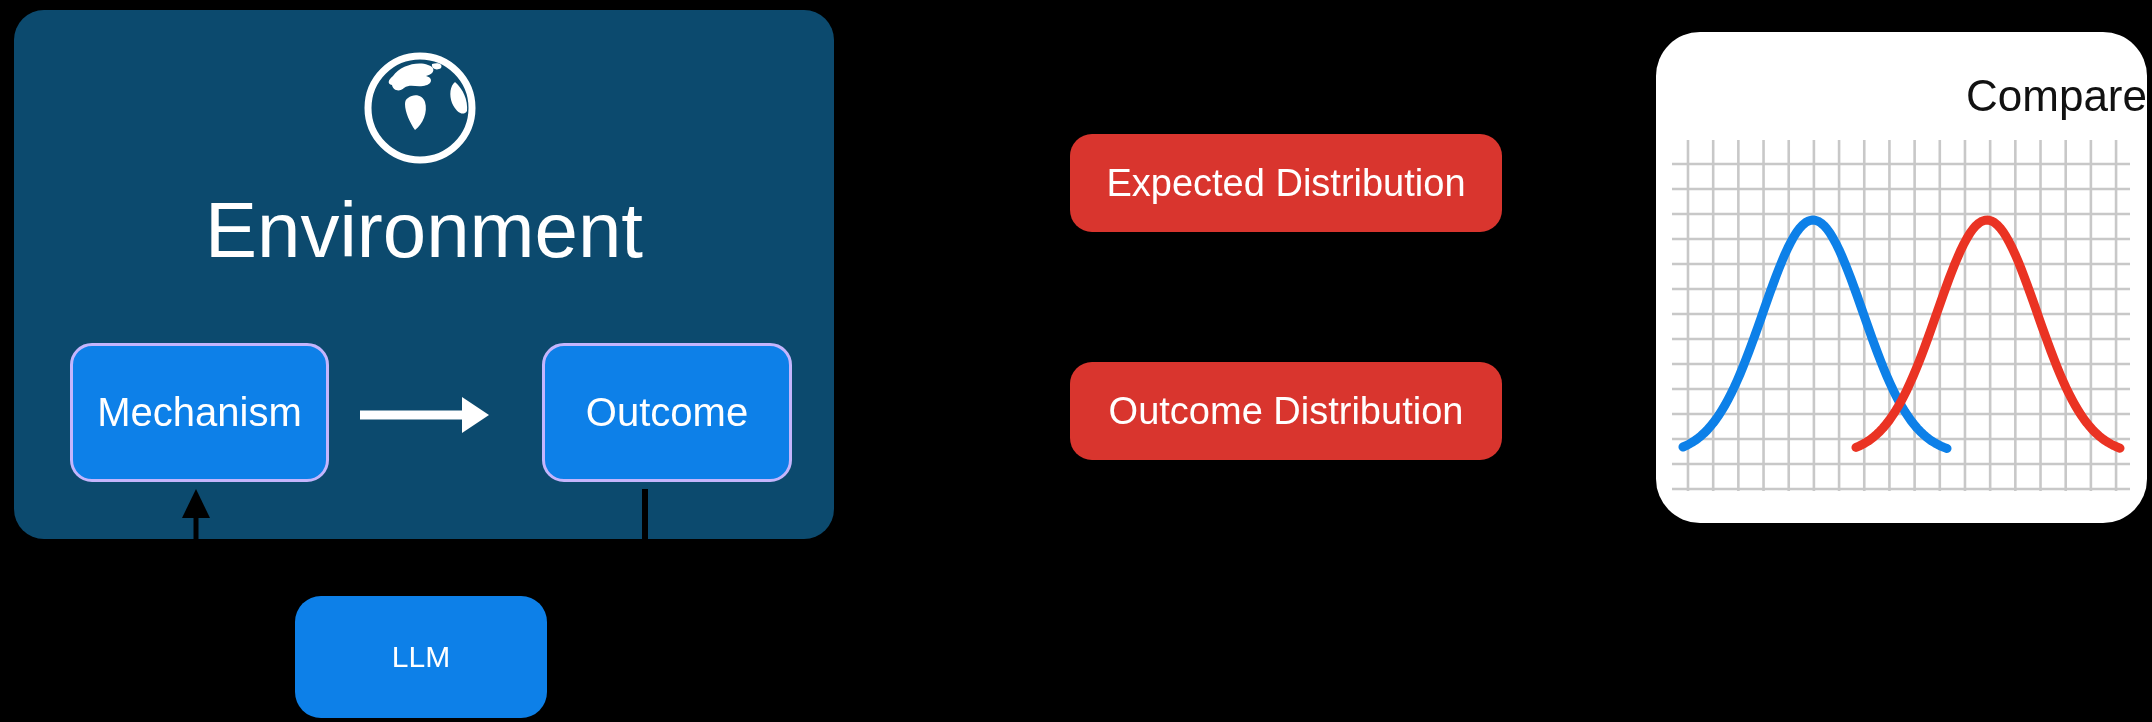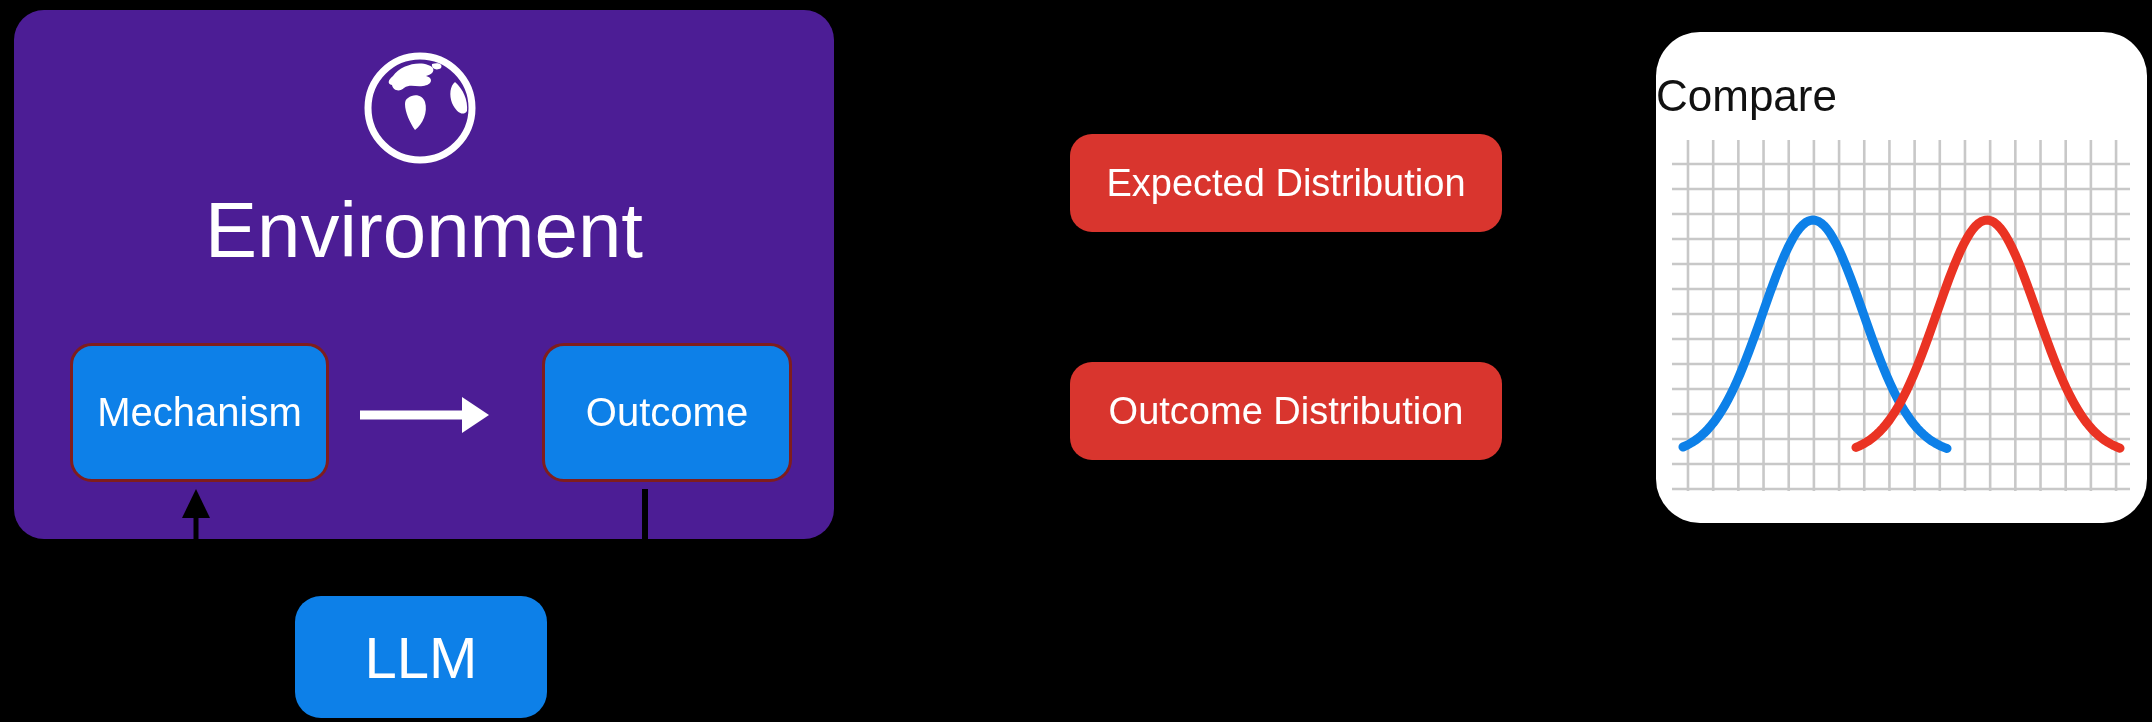--- a/index.html
+++ b/index.html
@@ -1,48 +1,48 @@
 <!DOCTYPE html>
 <html><head>
 <meta charset="utf-8">
 <style>
   html,body{margin:0;padding:0;background:#000;}
   .stage{position:relative;width:2152px;height:722px;background:#000;overflow:hidden;
          font-family:"Liberation Sans",sans-serif;}
 
   
   .env-panel{position:absolute;left:14px;top:10px;width:820px;height:529px;
-             background:#4c1d95;border-radius:30px;}
+             background:#0c4a6e;border-radius:30px;}
   .globe{position:absolute;left:346px;top:38px;width:120px;height:120px;}
   .env-title{position:absolute;left:0;top:178px;width:100%;text-align:center;
              color:#fff;font-size:78px;line-height:1.1;font-weight:400;}
   .node{position:absolute;display:flex;align-items:center;justify-content:center;
         background:#0d80e8;color:#fff;}
-  .node-bordered{border:3px solid #7f1d1d;border-radius:22px;font-size:40px;}
+  .node-bordered{border:3px solid #c4b5fd;border-radius:22px;font-size:40px;}
   .mech-node{left:56px;top:333px;width:253px;height:133px;}
   .outc-node{left:508px;top:333px;width:244px;height:133px;margin-left:20px;}
   .gen-label{position:absolute;left:308px;top:355px;width:200px;text-align:center;
              color:#fff;font-size:35px;line-height:40px;}
   .gen-arrow{position:absolute;left:342px;top:385px;width:140px;height:40px;}
   .llm-arrow{position:absolute;left:164px;top:478px;width:36px;height:52px;}
   .outc-line{position:absolute;left:628px;top:479px;width:6px;height:50px;background:#000;}
 
   
-  .llm-node{left:295px;top:596px;width:252px;height:122px;border-radius:26px;font-size:58px;}
+  .llm-node{left:295px;top:596px;width:252px;height:122px;border-radius:26px;font-size:30px;}
 
   
   .pill{position:absolute;width:432px;height:98px;border-radius:22px;background:#d9352e;
         display:flex;align-items:center;justify-content:center;color:#fff;font-size:38px;}
   .pill-expected{left:1070px;top:134px;}
   .pill-outcome{left:1070px;top:362px;}
 
   
   .compare-card{position:absolute;left:1656px;top:32px;width:491px;height:491px;
                 background:#fff;border-radius:44px;}
-  .compare-title{position:absolute;left:0;top:42px;width:100%;text-align:left;
+  .compare-title{position:absolute;left:0;top:42px;width:100%;text-align:right;
                  color:#111;font-size:44px;line-height:1;}
   .compare-chart{position:absolute;left:0;top:0;width:491px;height:491px;}
 </style>
 </head>
 <body>
 
 <div class="stage">
 
   <section class="env-panel">
 

